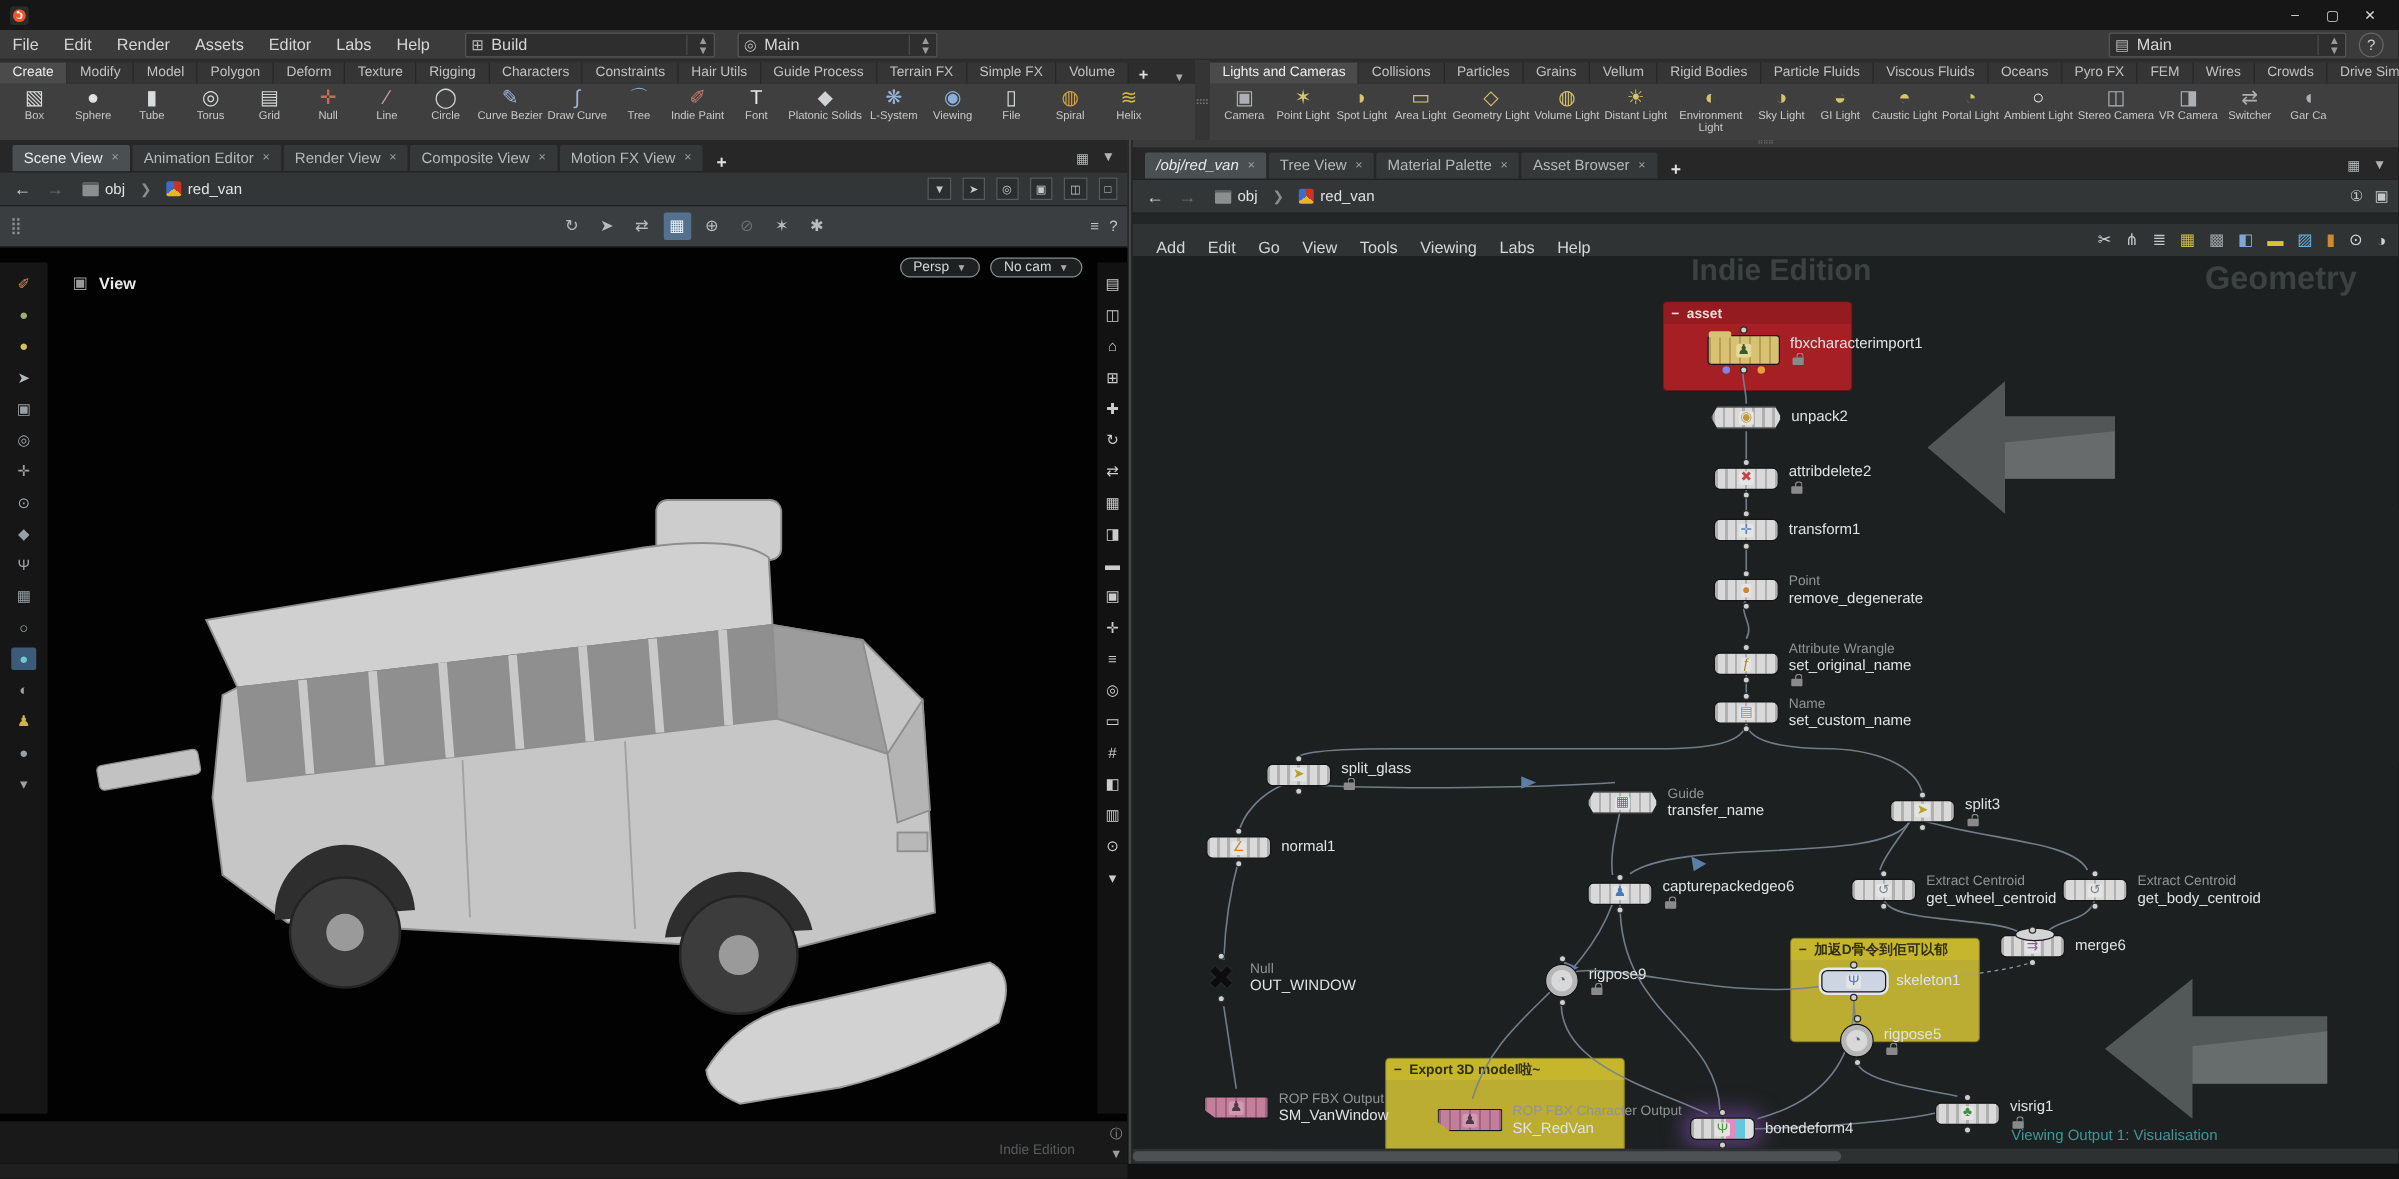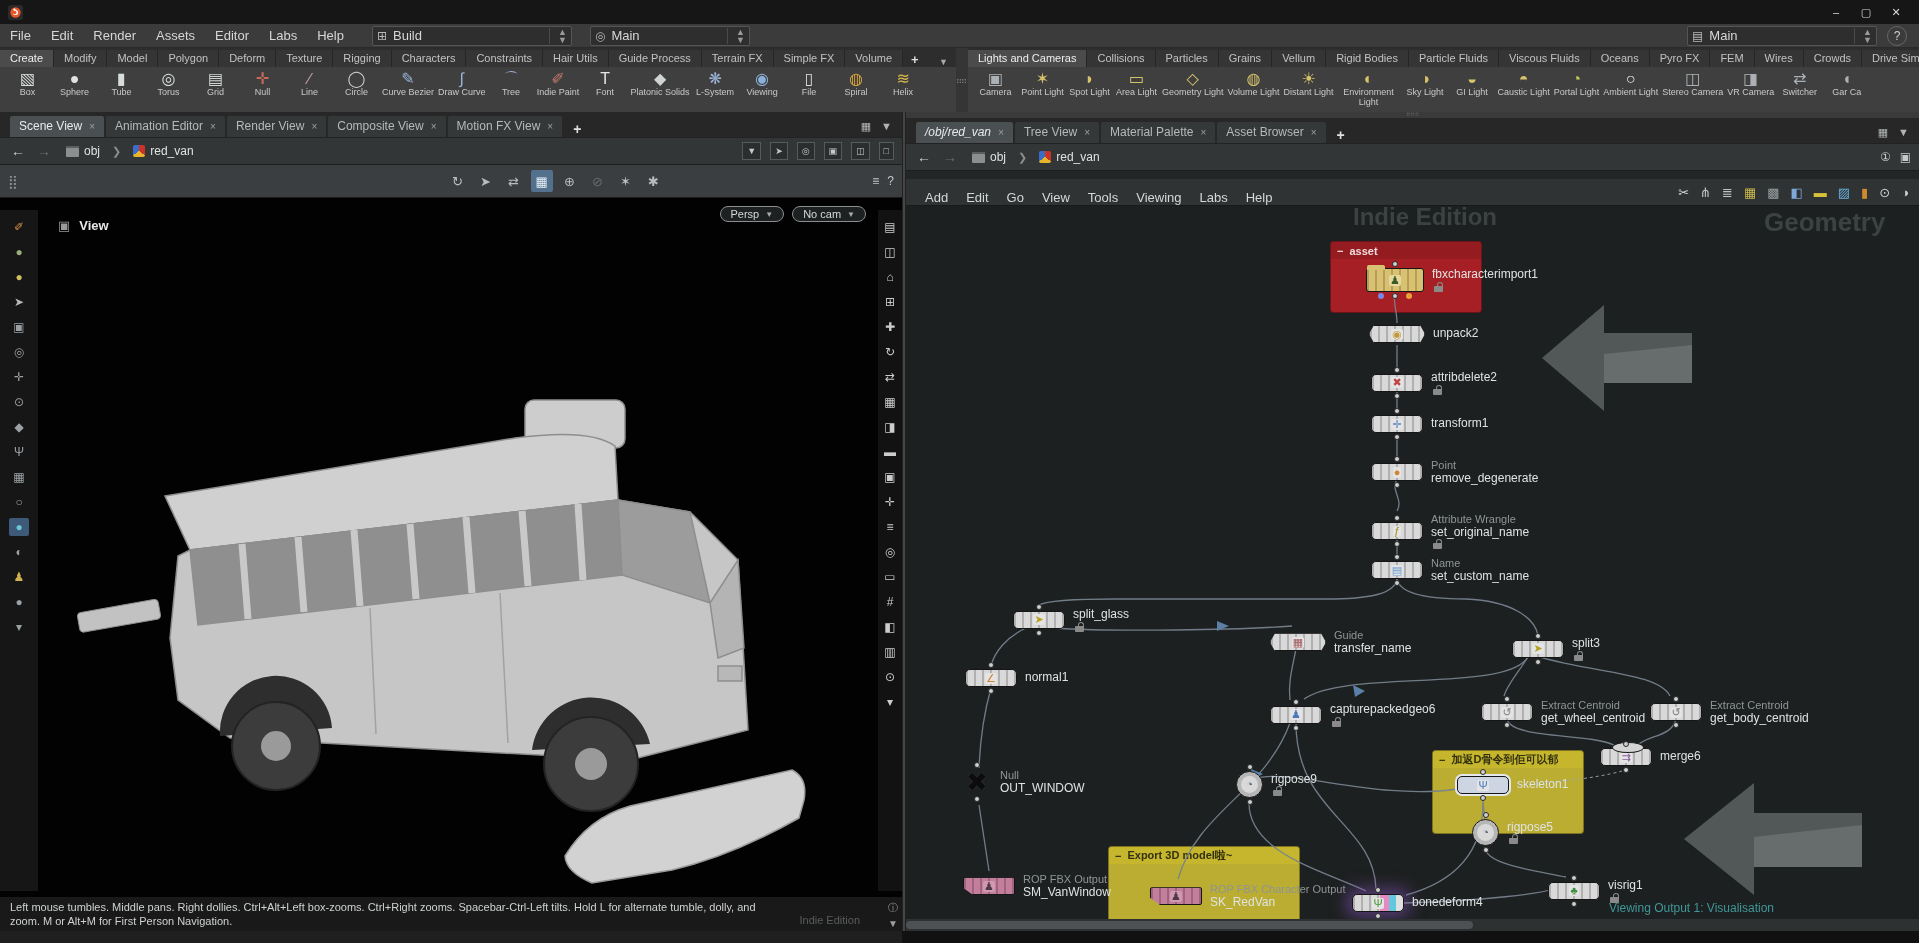--- a/index.html
+++ b/index.html
@@ -581,21 +581,20 @@
           <span class="strip-ico">≡</span>
           <span class="strip-ico">◎</span>
           <span class="strip-ico">▭</span>
           <span class="strip-ico">#</span>
           <span class="strip-ico">◧</span>
           <span class="strip-ico">▥</span>
           <span class="strip-ico">⊙</span>
           <span class="strip-ico">▾</span>
         </div>
       <div class="helpbar">
-        <span>Left mouse tumbles. Middle pans. Right dollies. Ctrl+Alt+Left box-zooms. Ctrl+Right zooms. Spacebar-Ctrl-Left tilts. Hold L for alternate tumble, dolly, and zoom. M or Alt+M for First Person Navigation.</span>
         <span class="indie">Indie Edition</span>
         <span class="help-icons">
 
         <span>ⓘ</span>
             <span>▼</span>
           </span>
       </div>
     </div>
   </div>
 

